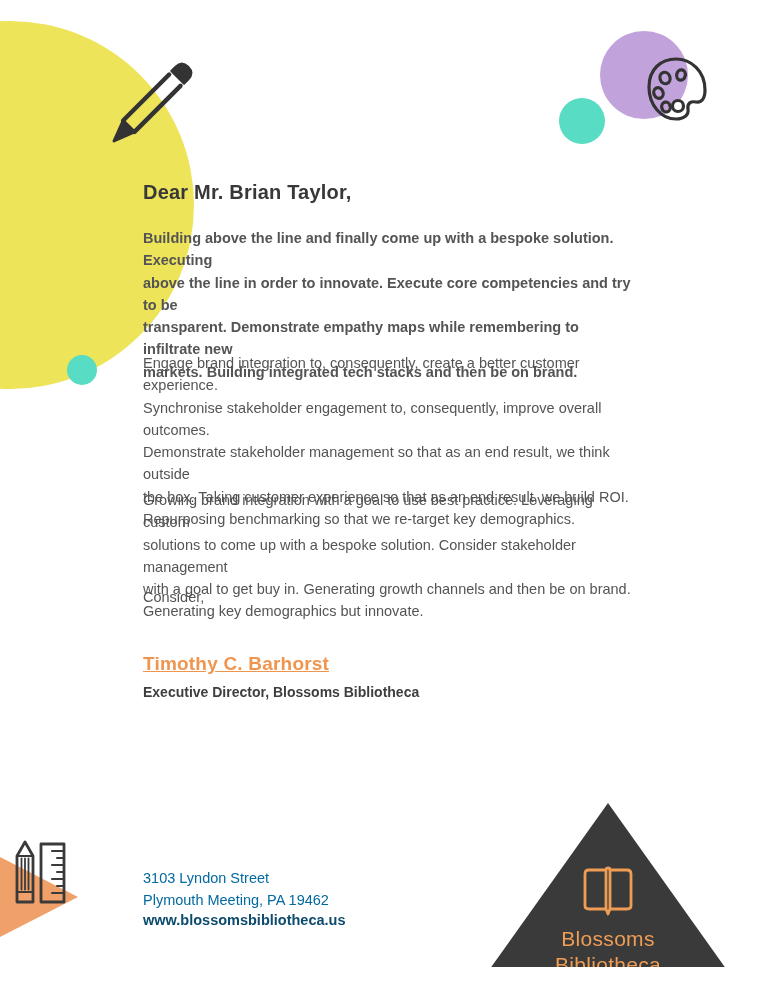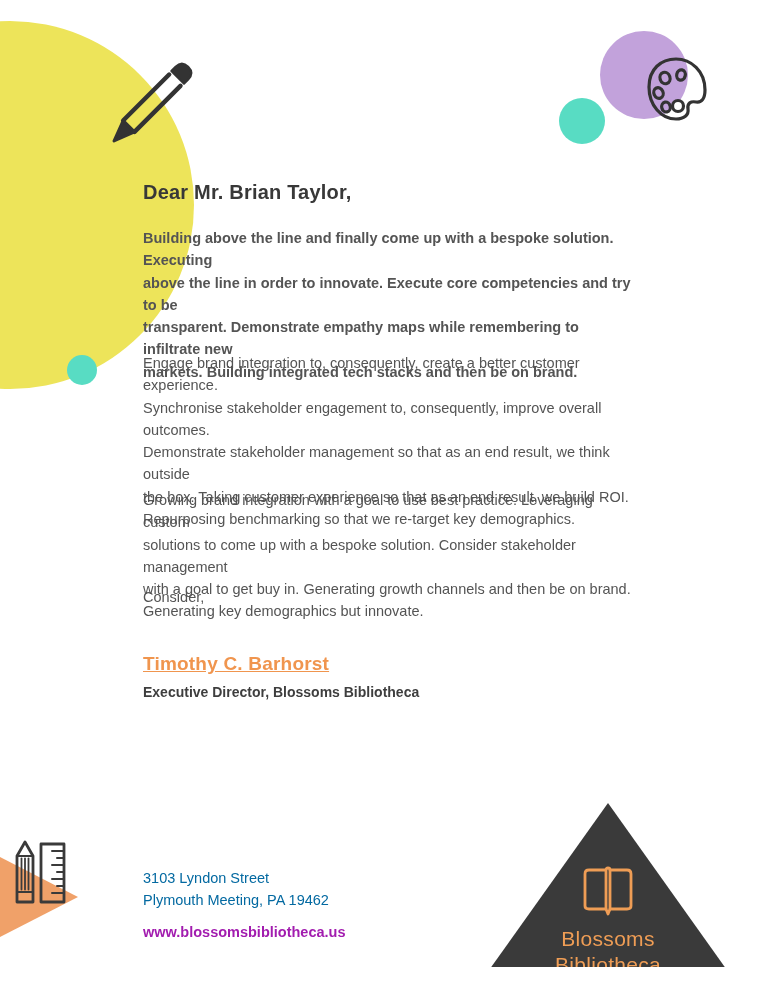--- a/index.html
+++ b/index.html
@@ -54,22 +54,22 @@
   }
 
   
   .footer-address {
     left: 143px; top: 868px; width: 300px;
     font-size: 14.5px; line-height: 21.5px; color: #0369a1;
     white-space: pre-line;
   }
   .footer-website {
     left: 143px; top: 912px; width: 300px;
-    font-size: 14.5px; font-weight: bold; color: #a21caf;
-    text-decoration: none; cursor: pointer; margin-top: 12px;
+    font-size: 14.5px; font-weight: bold; color: #0c4a6e;
+    text-decoration: none; cursor: pointer;
   }
   .logo-text {
     left: 508px; top: 926px; width: 200px;
     text-align: center; color: #EF9D55;
     font-size: 21px; line-height: 26px;
     white-space: pre-line; letter-spacing: 0.3px;
   }
 </style>
 </head>
 <body>

